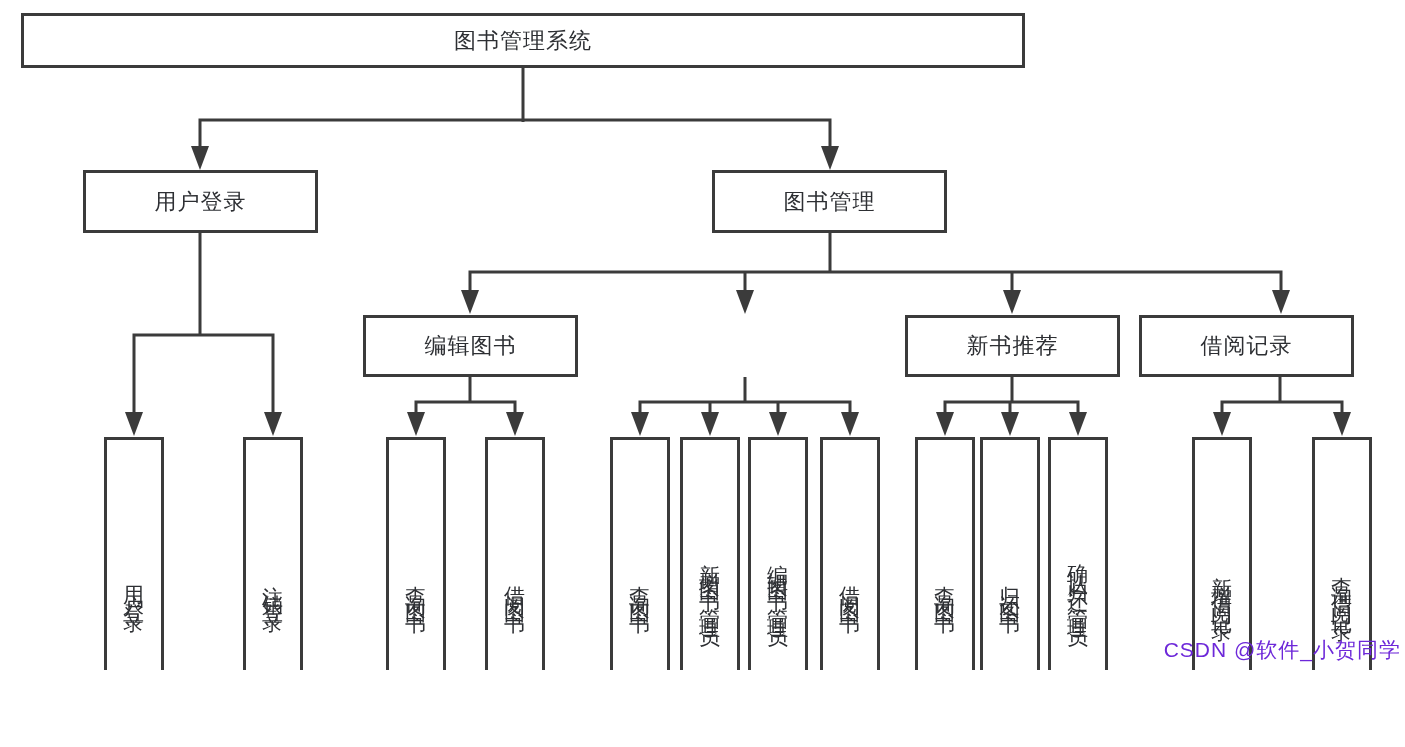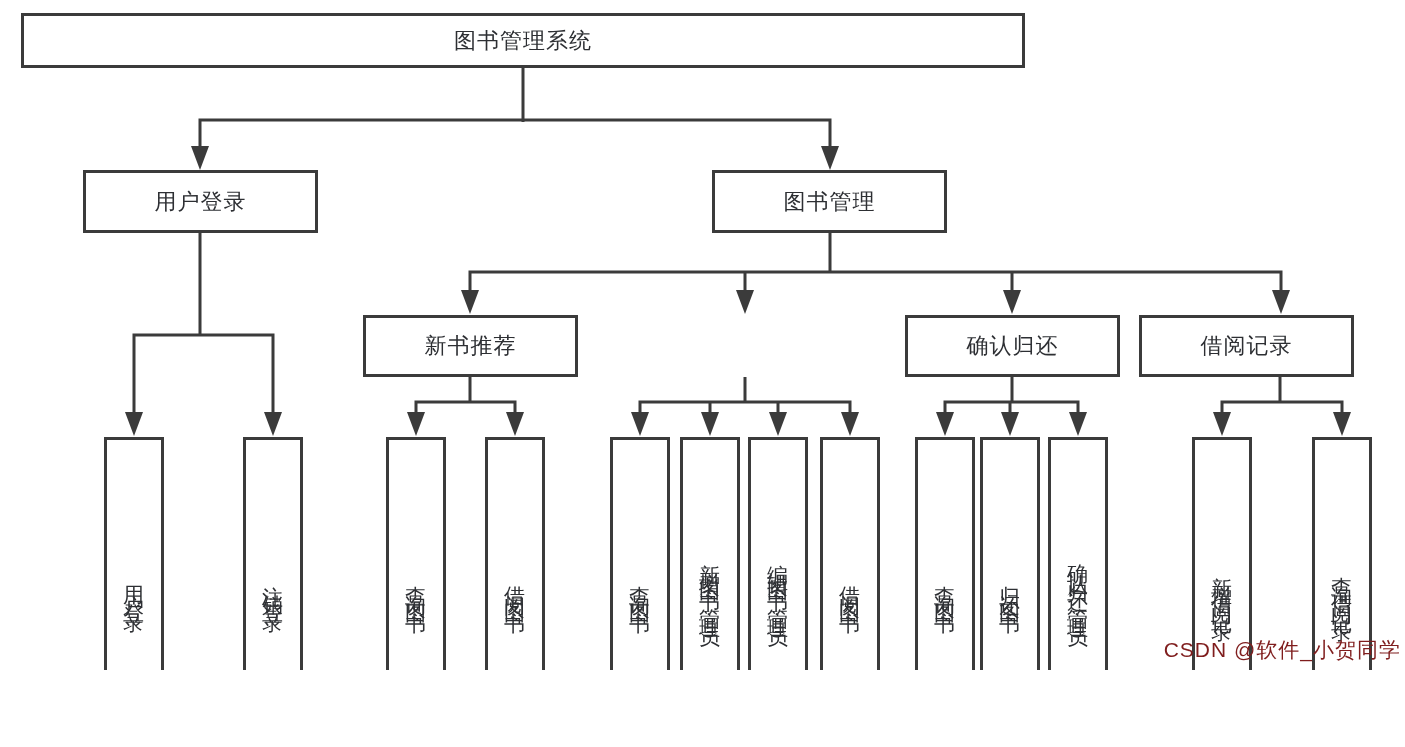--- a/index.html
+++ b/index.html
@@ -14,21 +14,21 @@
     display:flex;align-items:center;justify-content:center;
     color:#2d2f33;line-height:1;
   }
   .hbox{font-size:22px;letter-spacing:1px;}
   .vbox{
     font-size:21px;writing-mode:vertical-rl;text-orientation:mixed;
     letter-spacing:9px;width:60px;height:300px;top:437px;
   }
   .watermark{
     position:absolute;right:4px;bottom:6px;z-index:5;
-    font-size:21px;color:#7f1d1d;letter-spacing:1px;white-space:nowrap;
+    font-size:21px;color:#6d28d9;letter-spacing:1px;white-space:nowrap;
   }
 </style>
 </head>
 <body>
 
 <div id="canvas">
 
   <svg id="wires" viewBox="0 0 1405 747" xmlns="http://www.w3.org/2000/svg">
     <g stroke="#3b3b3b" stroke-width="3" fill="none">
 
@@ -67,22 +67,22 @@
       <polygon points="1213,412 1231,412 1222,436"></polygon>
       <polygon points="1333,412 1351,412 1342,436"></polygon>
     </g>
   </svg>
 
   <div class="node hbox" style="left:21px;top:13px;width:1004px;height:55px;">图书管理系统</div>
 
   <div class="node hbox" style="left:83px;top:170px;width:235px;height:63px;">用户登录</div>
   <div class="node hbox" style="left:712px;top:170px;width:235px;height:63px;">图书管理</div>
 
-  <div class="node hbox" style="left:363px;top:315px;width:215px;height:62px;">新书推荐</div>
-  <div class="node hbox" style="left:905px;top:315px;width:215px;height:62px;">确认归还</div>
+  <div class="node hbox" style="left:363px;top:315px;width:215px;height:62px;">编辑图书</div>
+  <div class="node hbox" style="left:905px;top:315px;width:215px;height:62px;">新书推荐</div>
   <div class="node hbox" style="left:1139px;top:315px;width:215px;height:62px;">借阅记录</div>
 
   <div class="node vbox" style="left:104px;">用户登录</div>
   <div class="node vbox" style="left:243px;">注销登录</div>
 
   <div class="node vbox" style="left:386px;">查询图书</div>
   <div class="node vbox" style="left:485px;">借阅图书</div>
 
   <div class="node vbox" style="left:610px;">查询图书</div>
   <div class="node vbox" style="left:680px;">新增图书（管理员）</div>

